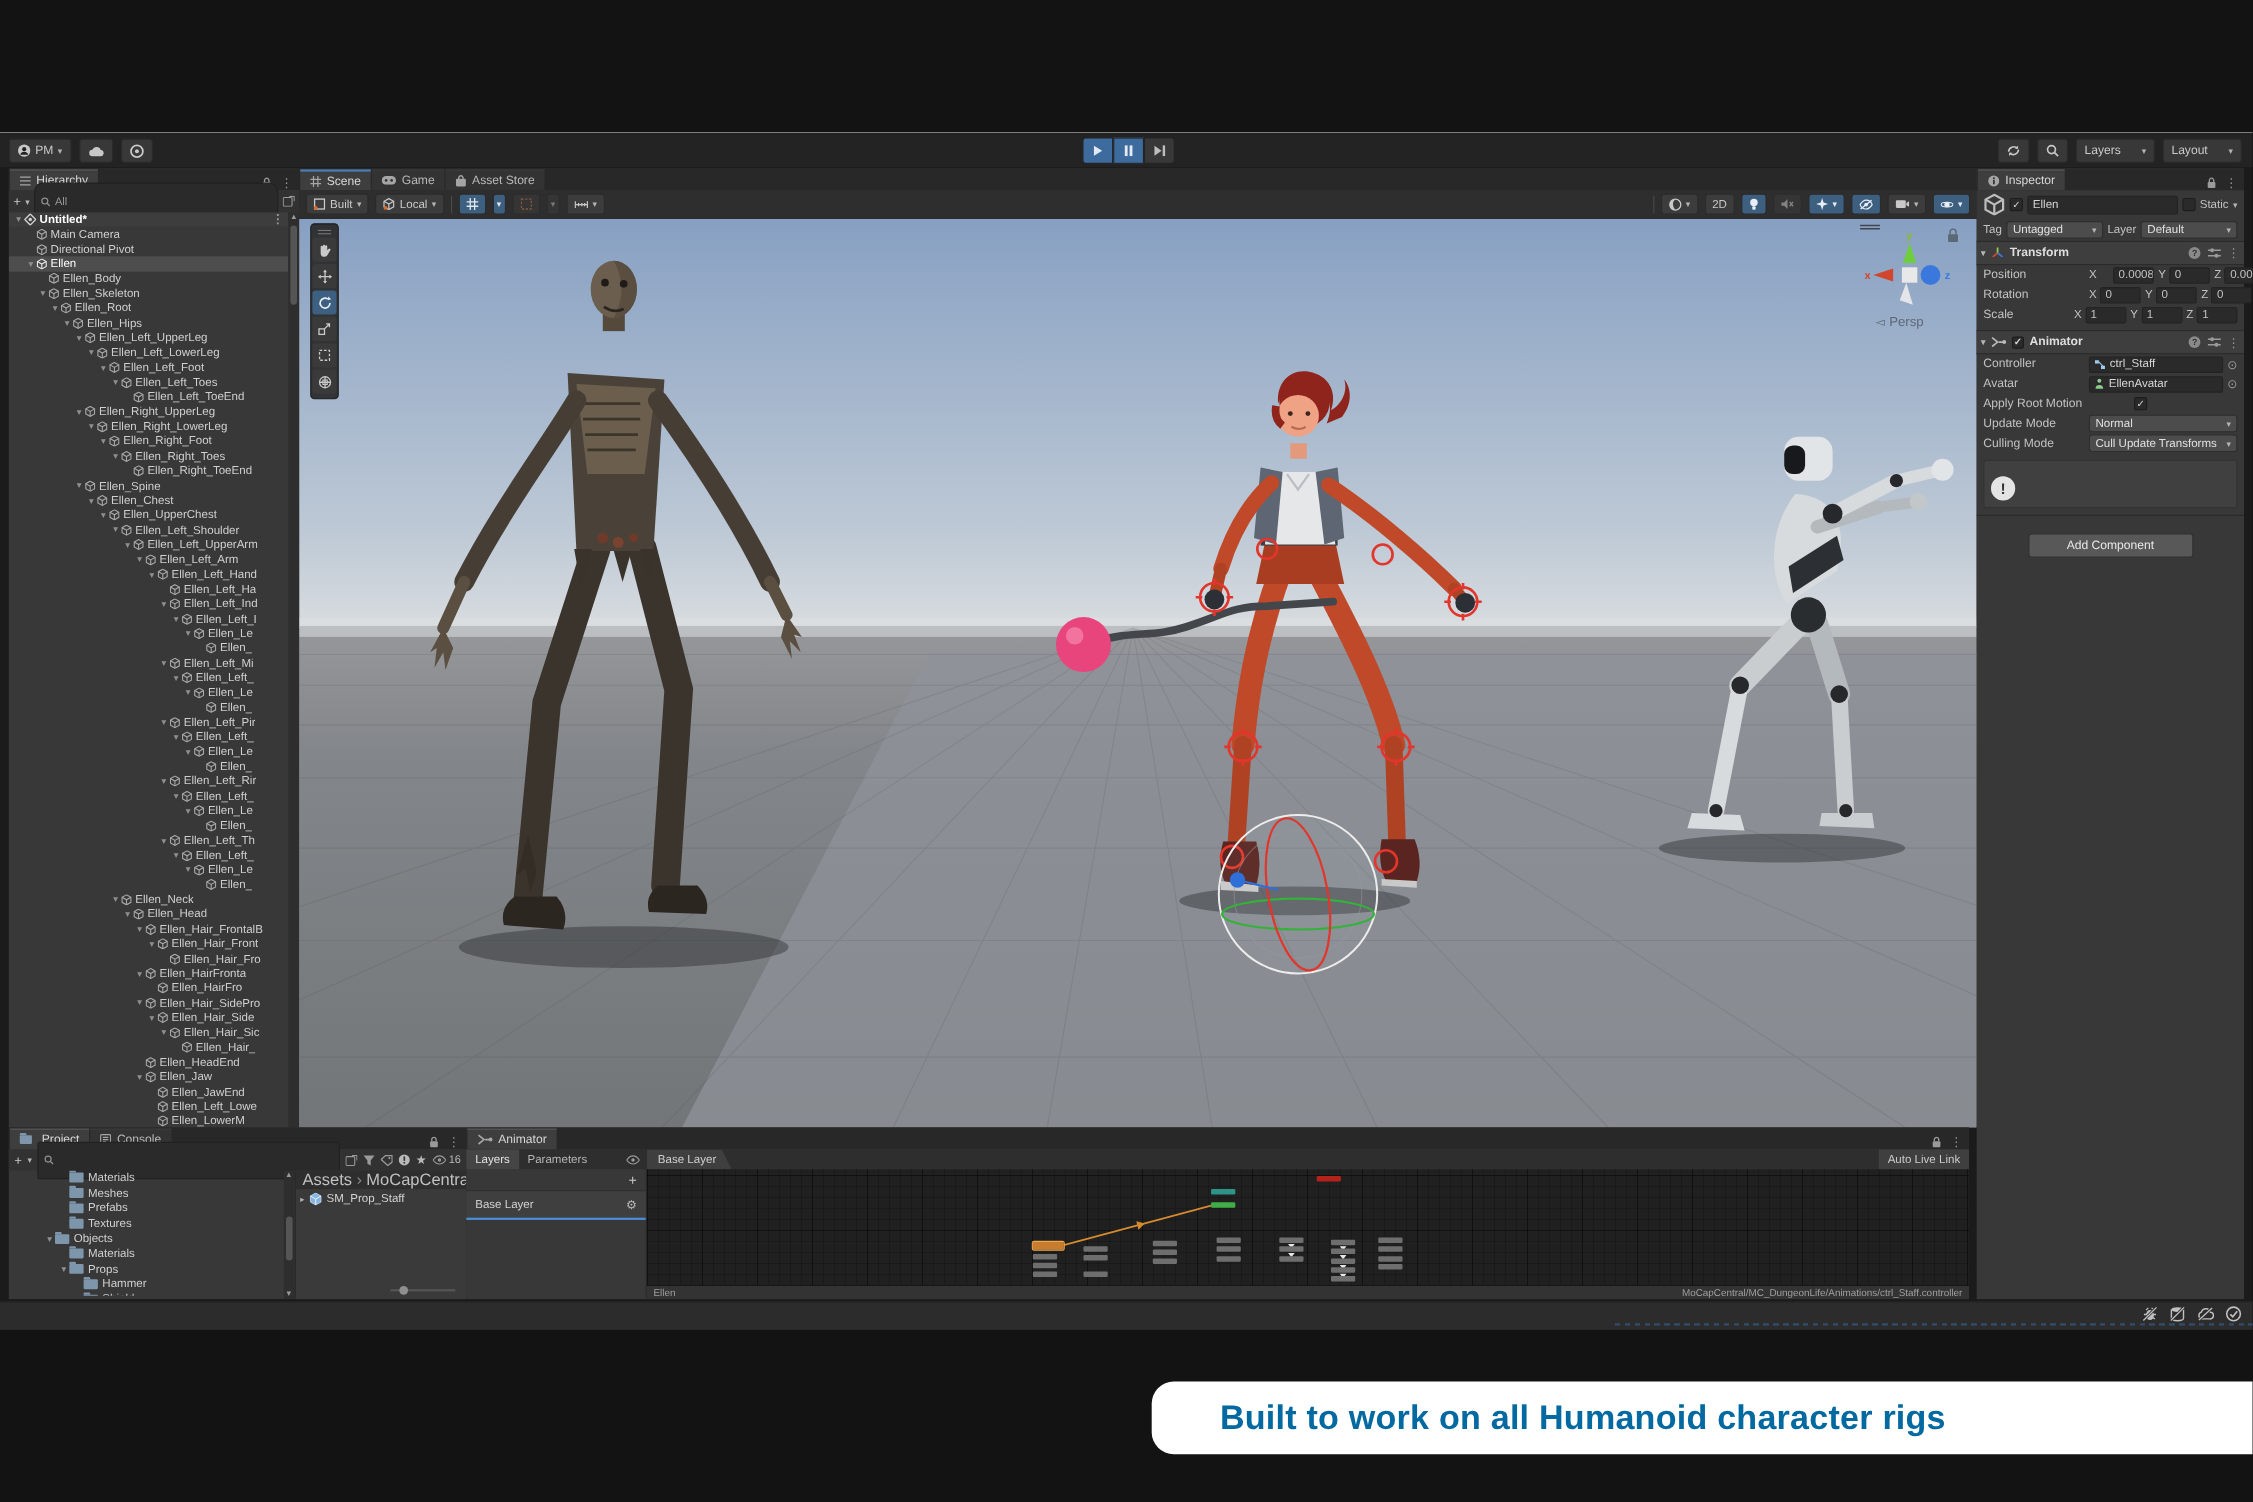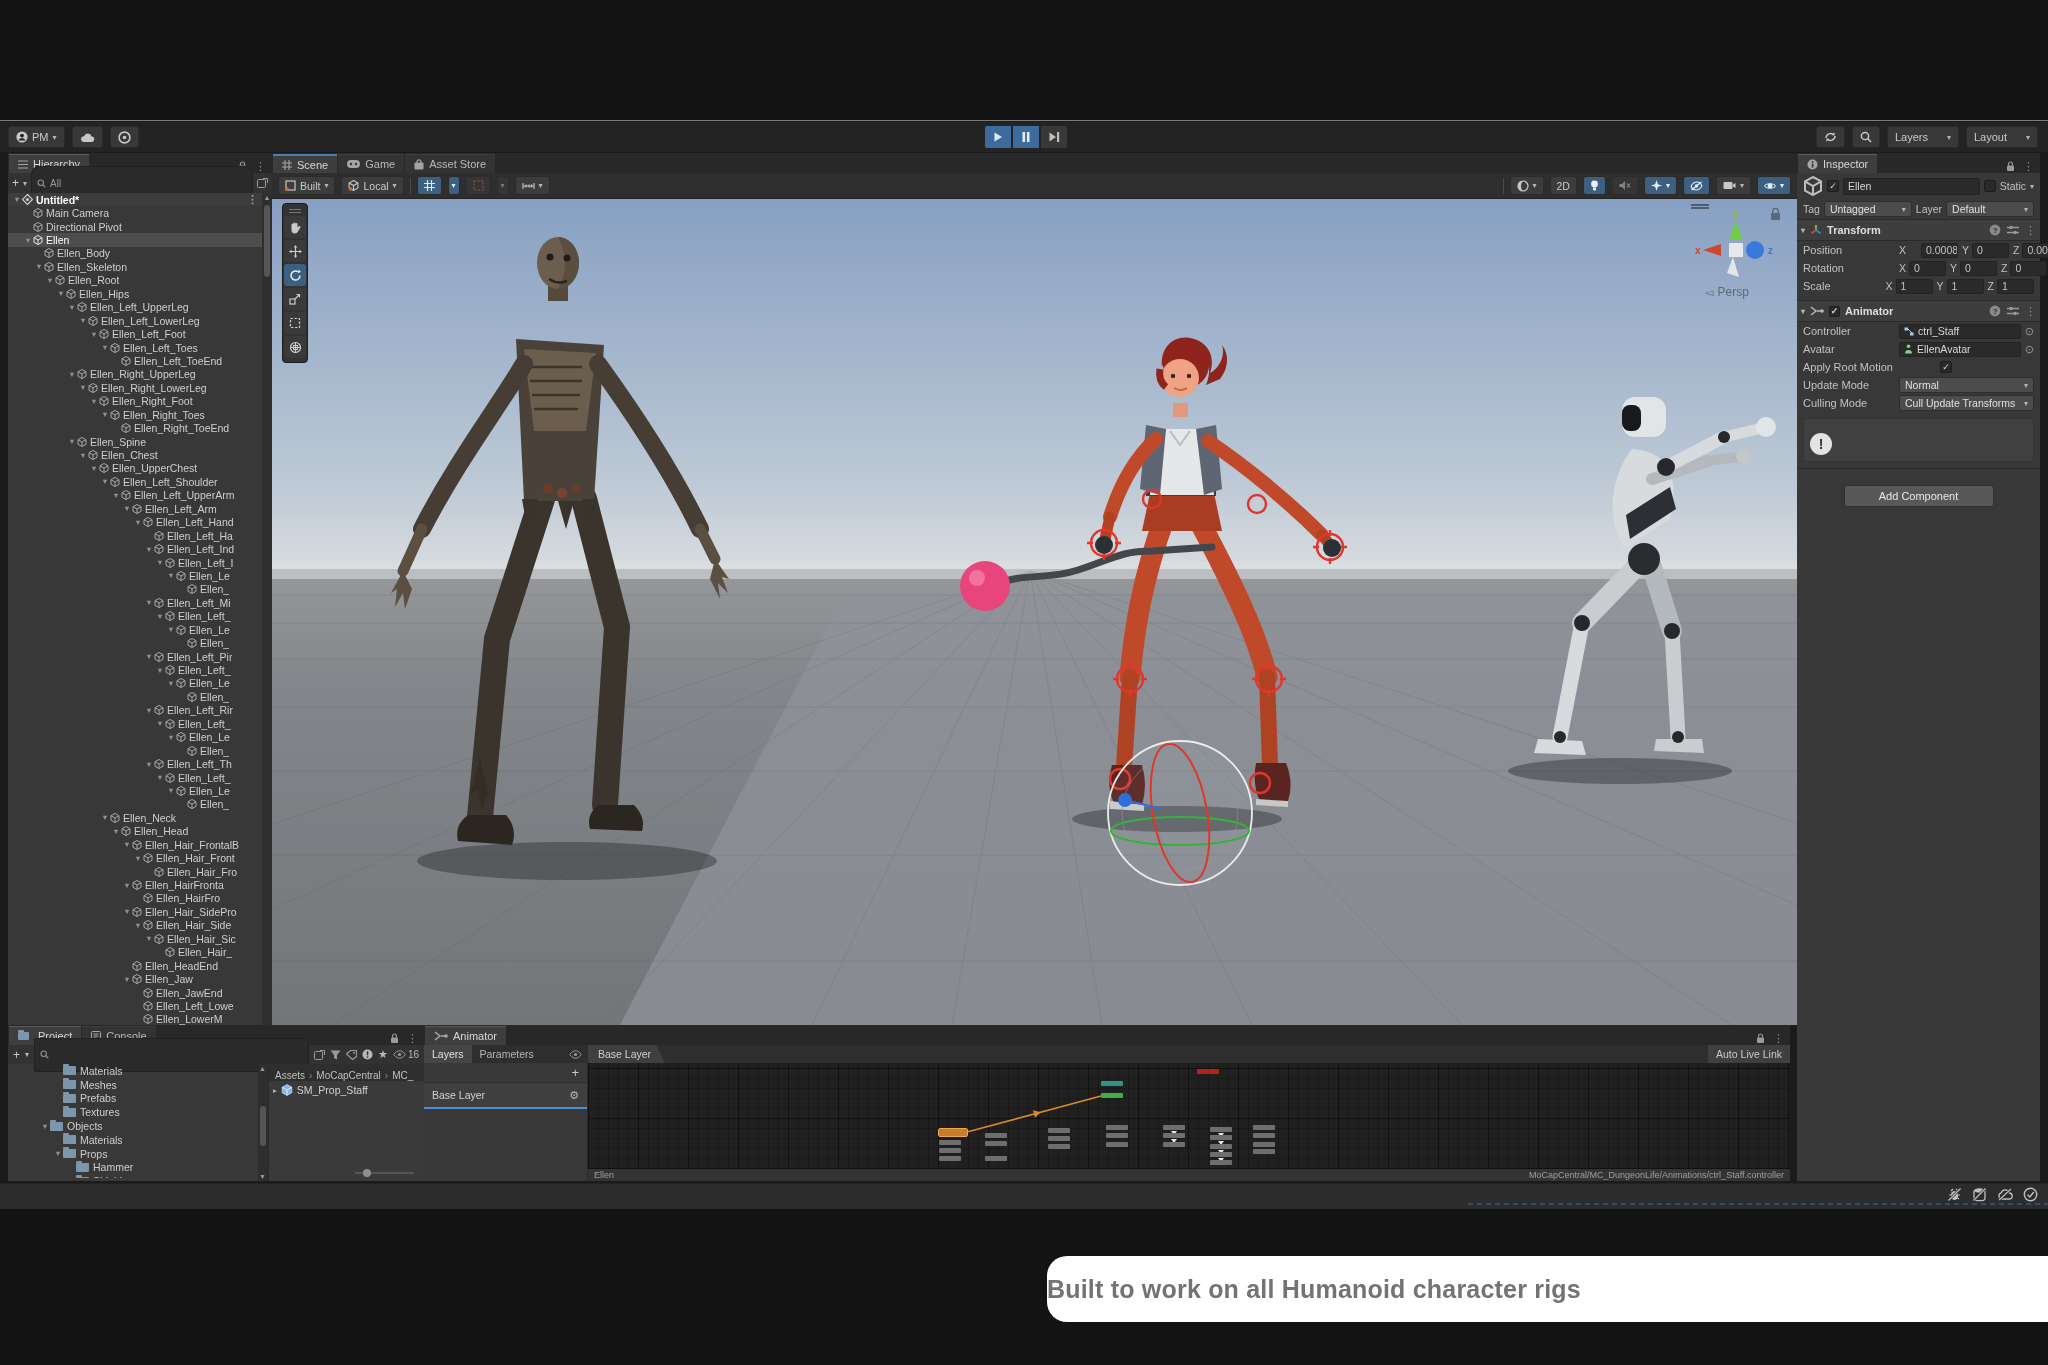--- a/index.html
+++ b/index.html
@@ -74,21 +74,21 @@
   .addcomp{display:block;margin:16px auto 0;width:150px;height:22px;background:#585858;border:1px solid #303030;border-radius:3px;color:#e8e8e8;font-size:11px;text-align:center;line-height:20px;}
 
   
   .ptoolrow{position:absolute;left:0;top:20px;width:100%;height:19px;background:#323232;display:flex;align-items:center;gap:5px;padding:0 5px;}
   .ptree{position:absolute;left:0;top:39px;width:250px;bottom:3px;overflow:hidden;}
   .prow{height:13.8px;display:flex;align-items:center;color:#cfcfcf;font-size:10.5px;white-space:nowrap;}
   .prow .arr{width:10px;flex:0 0 10px;text-align:center;font-size:7.5px;color:#8f8f8f;}
   .folder{flex:0 0 13px;height:9px;background:#7d96ac;border-radius:1px;position:relative;margin-right:4px;}
   .folder:before{content:"";position:absolute;left:0;top:-2px;width:6px;height:2px;background:#7d96ac;border-radius:1px 1px 0 0;}
   .pright{position:absolute;left:260px;top:39px;right:0;bottom:0;background:#3a3a3a;border-left:1px solid #2a2a2a;}
-  .crumbs{height:17px;background:#2e2e2e;display:flex;align-items:flex-end;gap:4px;padding:0 6px;color:#c0c0c0;font-size:10px;white-space:nowrap;overflow:hidden;}
+  .crumbs{height:17px;background:#2e2e2e;display:flex;align-items:flex-start;gap:4px;padding:0 6px;color:#c0c0c0;font-size:15px;white-space:nowrap;overflow:hidden;}
   .pvsb{position:absolute;left:250px;top:39px;width:10px;bottom:0;background:#2e2e2e;}
 
   
   .asidebar{position:absolute;left:0;top:38px;width:164px;bottom:0;background:#383838;border-right:1px solid #2a2a2a;}
   .asubtabs{position:absolute;left:0;top:20px;width:164px;height:18px;background:#2e2e2e;display:flex;align-items:center;}
   .asubtab{height:18px;display:flex;align-items:center;padding:0 8px;font-size:10.5px;color:#b5b5b5;}
   .asubtab.active{background:#454545;color:#e2e2e2;}
   .graphstrip{position:absolute;left:164px;top:20px;right:0;height:18px;background:#2e2e2e;display:flex;align-items:center;}
   .bltab{height:18px;display:flex;align-items:center;padding:0 14px 0 10px;background:#3f3f3f;color:#cfcfcf;font-size:10.5px;clip-path:polygon(0 0,calc(100% - 9px) 0,100% 100%,0 100%);}
   .alivelink{margin-left:auto;height:18px;display:flex;align-items:center;padding:0 8px;background:#3f3f3f;color:#c9c9c9;font-size:10.5px;}
@@ -104,21 +104,21 @@
   .astatus{position:absolute;left:164px;right:0;bottom:0;height:12px;background:#333;display:flex;align-items:center;justify-content:space-between;padding:0 6px;color:#9f9f9f;font-size:9px;}
 
   
   .estatus{position:absolute;left:0;top:1062px;width:100%;height:26px;background:#2c2c2c;border-top:1px solid #222;}
   .estatus .icons{position:absolute;right:10px;top:3px;display:flex;gap:10px;align-items:center;}
   .bluedash{position:absolute;right:0;top:19px;width:580px;height:2px;
     background:repeating-linear-gradient(90deg,#35608f 0 5px,transparent 5px 9px);opacity:.65;}
 
   
   .caption{position:absolute;left:1047px;top:1256px;right:0;height:66px;background:#ffffff;border-radius:20px 0 0 20px;display:flex;align-items:center;}
-  .caption span{font-size:25px;font-weight:bold;color:#737373;letter-spacing:.2px;}
+  .caption span{padding-left:62px;font-size:31px;font-weight:bold;color:#0369a1;letter-spacing:.2px;}
 
   svg{display:block;}
   .ticon svg, .sbtn svg, .tbtn svg{display:inline-block;vertical-align:middle;}
 </style>
 </head>
 <body>
 
 <div class="stage">
 
   <div class="editor">

